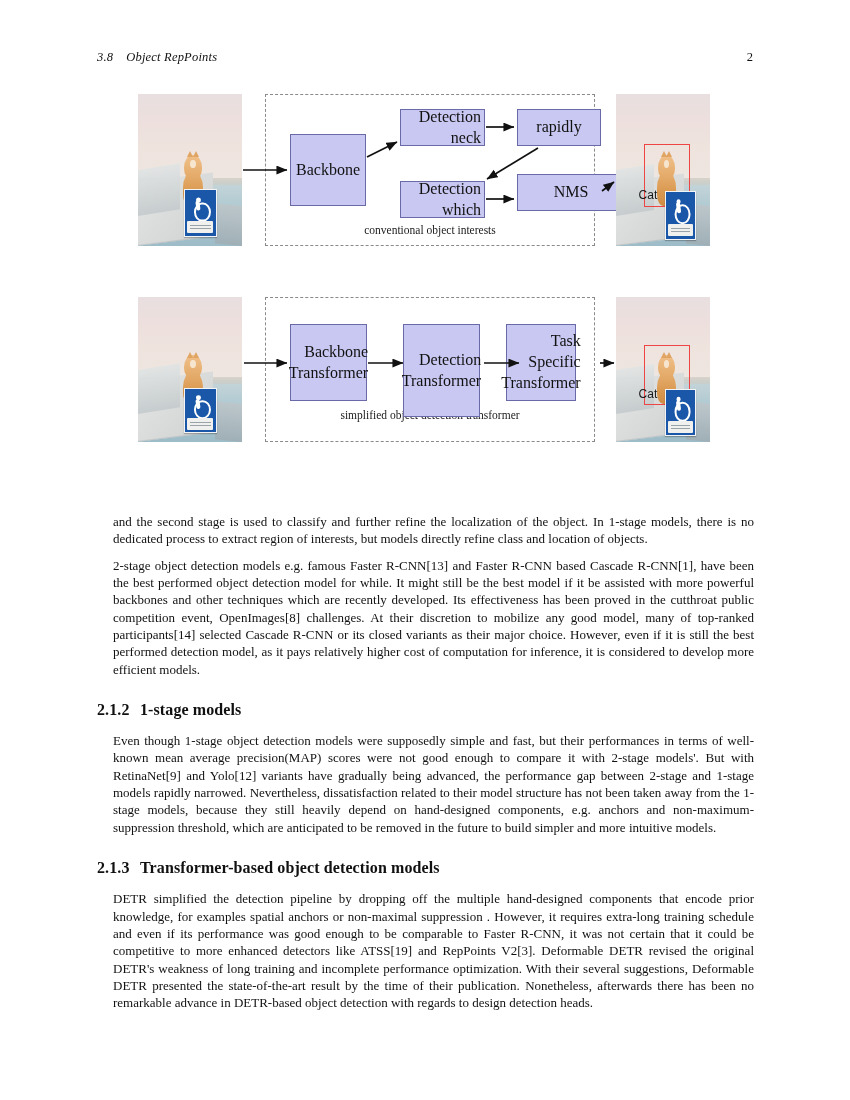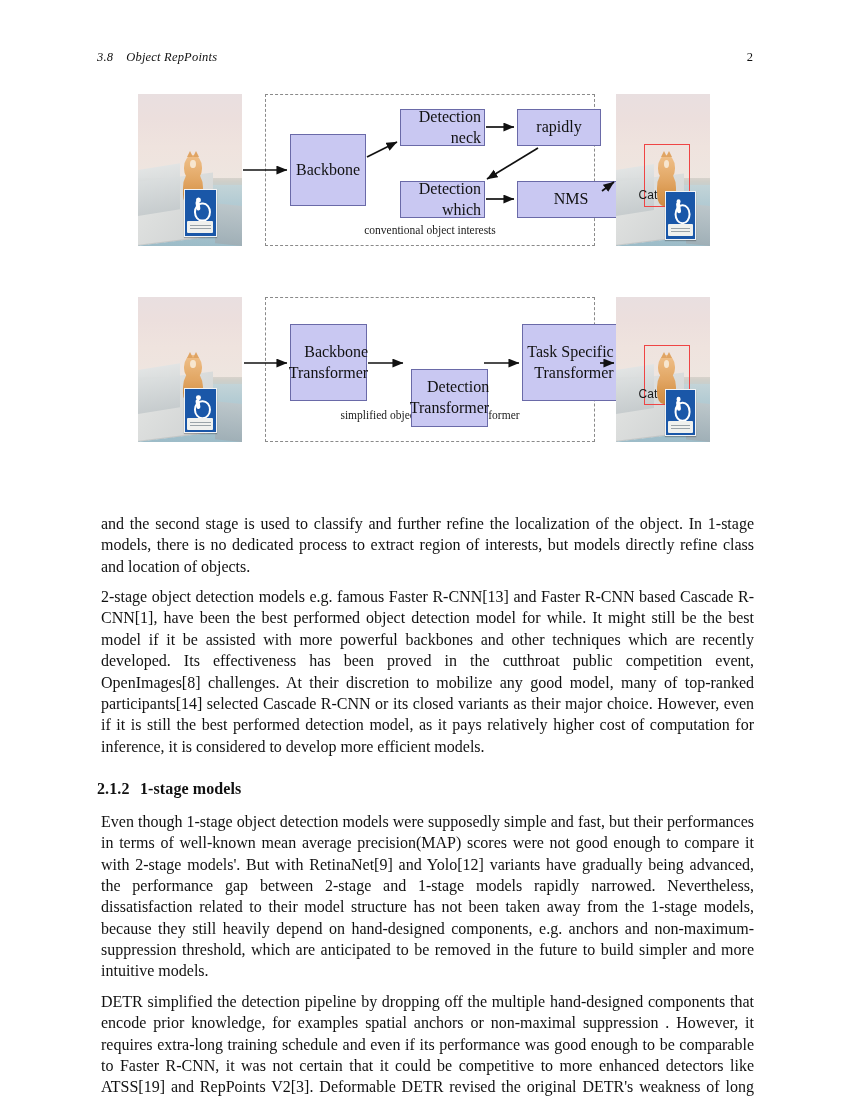--- a/index.html
+++ b/index.html
@@ -175,22 +175,22 @@
 
   
   .fig-caption {
     position:absolute; left:97px; top:461px; width:656px;
     text-align:center; font-size:12.5px;
   }
 
   
   .body-col { position:absolute; left:97px; top:513px; width:657px; }
   p.para {
-    margin:0 0 9px 4px;
-    font-size:16px; line-height:1.335;
+    margin:0 0 9px 16px;
+    font-size:13px; line-height:1.335;
     text-align:justify; text-justify:inter-word;
     hyphens:none;
   }
   h3.sub {
     margin:23px 0 13px 0;
     font-size:16px; font-weight:bold; letter-spacing:.1px;
   }
   h3.sub .snum { display:inline-block; min-width:43px; }
 </style>
 </head>
@@ -248,21 +248,21 @@
       </div>
 
       <div class="node" style="left:420px; top:15px; width:84px; height:37px;">
         <span>rapidly</span>
       </div>
 
       <div class="node" style="left:303px; top:87px; width:85px; height:37px;">
         <span>Detection which</span>
       </div>
 
-      <div class="node" style="left:420px; top:87px; width:108px; height:37px;">
+      <div class="node" style="left:420px; top:80px; width:108px; height:37px;">
         <span>NMS</span>
       </div>
 
       <svg class="arrows" viewBox="0 0 656 152">
         <defs>
           <marker id="ah1" markerWidth="7" markerHeight="7" refX="6.2" refY="2.6" orient="auto" markerUnits="strokeWidth">
             <path d="M0,0 L6.4,2.6 L0,5.2 z" fill="#111"></path>
           </marker>
         </defs>
         <g stroke="#111" stroke-width="1.7" fill="none" marker-end="url(#ah1)">
@@ -335,25 +335,25 @@
       </div>
 
       <div class="dashed">
         <div class="dashed-label">simplified object detection transformer</div>
       </div>
 
       <div class="node two-line" style="left:193px; top:27px; width:77px; height:77px;">
         <span><span>Backbone</span><br><span>Transformer</span></span>
       </div>
 
-      <div class="node two-line" style="left:314px; top:27px; width:77px; height:58px;margin-top:45px;">
+      <div class="node two-line" style="left:306px; top:27px; width:77px; height:93px;">
         <span><span>Detection</span><br><span>Transformer</span></span>
       </div>
 
-      <div class="node two-line" style="left:425px; top:27px; width:97px; height:77px;">
+      <div class="node two-line" style="left:409px; top:27px; width:70px; height:77px;">
         <span><span>Task  Specific</span><br><span>Transformer</span></span>
       </div>
 
       <svg class="arrows" viewBox="0 0 656 145">
         <defs>
           <marker id="ah2" markerWidth="7" markerHeight="7" refX="6.2" refY="2.6" orient="auto" markerUnits="strokeWidth">
             <path d="M0,0 L6.4,2.6 L0,5.2 z" fill="#111"></path>
           </marker>
         </defs>
         <g stroke="#111" stroke-width="1.7" fill="none" marker-end="url(#ah2)">
@@ -400,17 +400,20 @@
     <p class="para">and the second stage is used to classify and further refine the localization of the object. In 1-stage models, there is no dedicated process to extract region of interests, but models directly refine class and location of objects.</p>
 
     <p class="para">2-stage object detection models e.g. famous Faster R-CNN[13] and Faster R-CNN based Cascade R-CNN[1], have been the best performed object detection model for while. It might still be the best model if it be assisted with more powerful backbones and other techniques which are recently developed. Its effectiveness has been proved in the cutthroat public competition event, OpenImages[8] challenges. At their discretion to mobilize any good model, many of top-ranked participants[14] selected Cascade R-CNN or its closed variants as their major choice. However, even if it is still the best performed detection model, as it pays relatively higher cost of computation for inference, it is considered to develop more efficient models.</p>
 
     <h3 class="sub">
       <span class="snum">2.1.2</span><span>1-stage models</span>
     </h3>
 
     <p class="para">Even though 1-stage object detection models were supposedly simple and fast, but their performances in terms of well-known mean average precision(MAP) scores were not good enough to compare it with 2-stage models'.  But with RetinaNet[9] and Yolo[12] variants have gradually being advanced, the performance gap between 2-stage and 1-stage models rapidly narrowed.  Nevertheless, dissatisfaction related to their model structure has not been taken away from the 1-stage models, because they still heavily depend on hand-designed components, e.g. anchors and non-maximum-suppression threshold, which are anticipated to be removed in the future to build simpler and more intuitive models.</p>
 
+    <h3 class="sub">
+      <span class="snum">2.1.3</span><span>Transformer-based object detection models</span>
+    </h3>
 
     <p class="para">DETR simplified the detection pipeline by dropping off the multiple hand-designed components that encode prior knowledge, for examples spatial anchors or non-maximal suppression .  However, it requires extra-long training schedule and even if its performance was good enough to be comparable to Faster R-CNN, it was not certain that it could be competitive to more enhanced detectors like ATSS[19] and RepPoints V2[3]. Deformable DETR revised the original DETR's weakness of long training and incomplete performance optimization. With their several suggestions, Deformable DETR presented the state-of-the-art result by the time of their publication. Nonetheless, afterwards there has been no remarkable advance in DETR-based object detection with regards to design detection heads.</p>
   </div>
 
 </div>
 
 </body></html>

